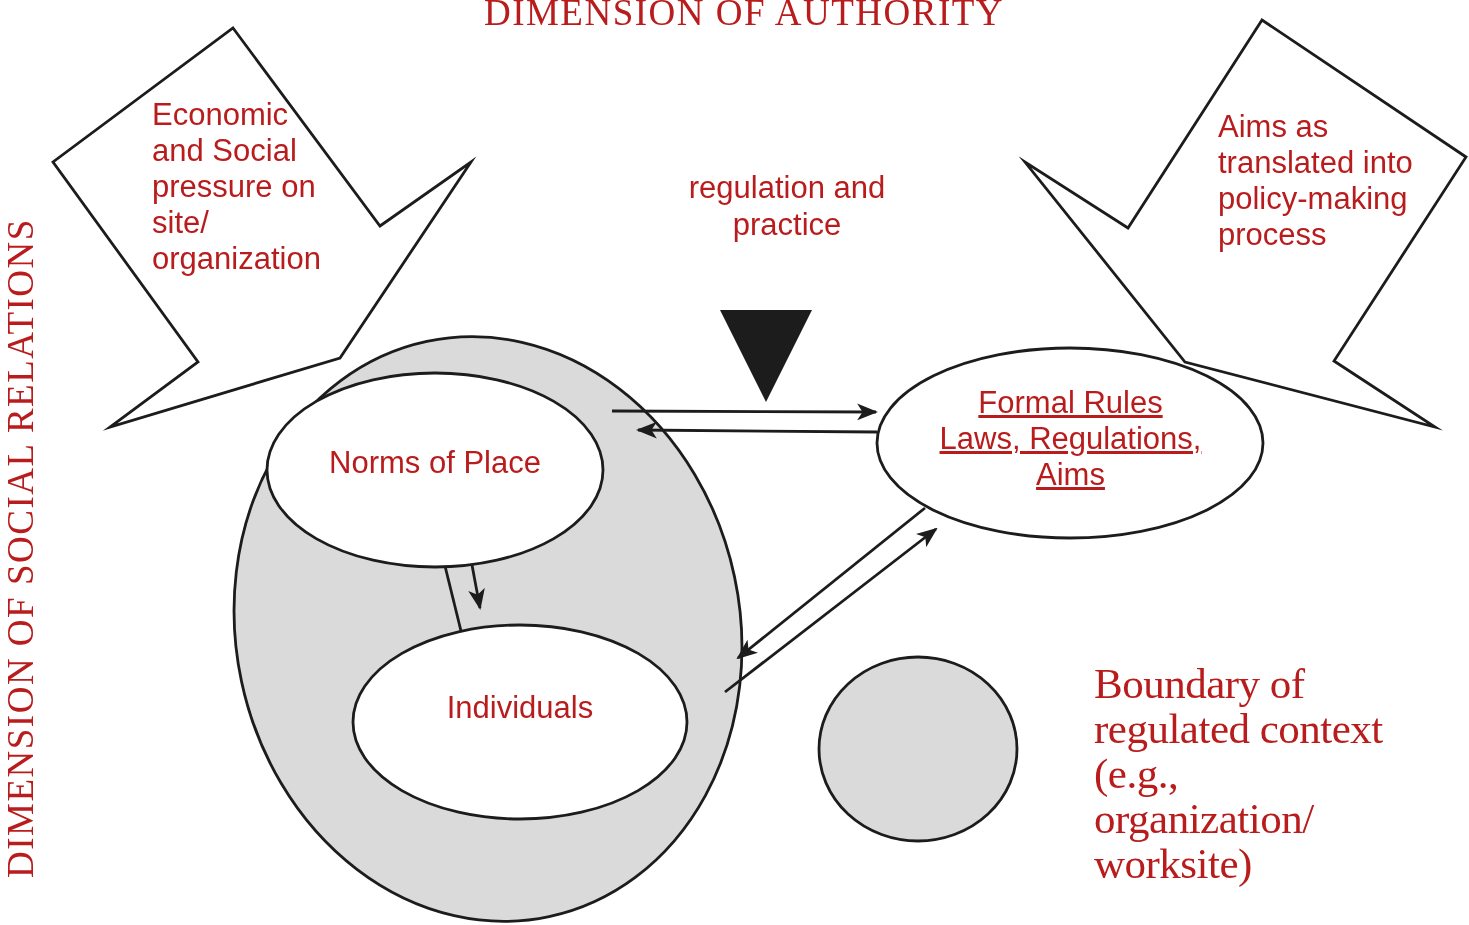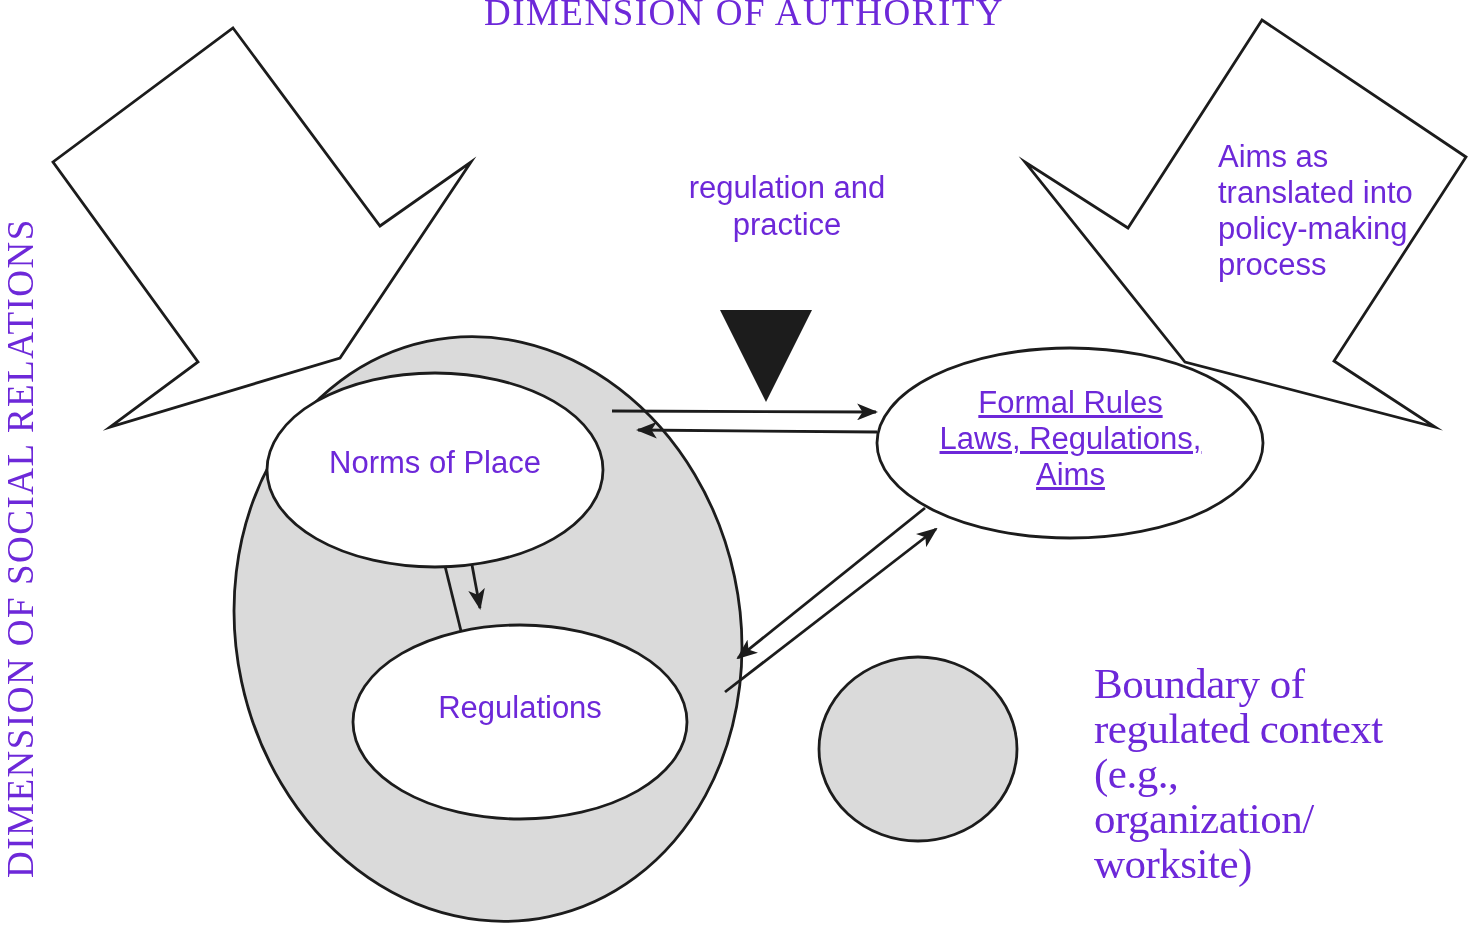--- a/index.html
+++ b/index.html
@@ -1,18 +1,18 @@
 <!DOCTYPE html>
 <html><head>
 <meta charset="utf-8">
 <style>
   html,body { margin:0; padding:0; background:#ffffff; }
   .stage {
     position:relative; width:1469px; height:925px; background:#ffffff;
-    overflow:hidden; font-family:"Liberation Sans", sans-serif; color:#6d28d9;
+    overflow:hidden; font-family:"Liberation Sans", sans-serif; color:#b91c1c;
   }
   .stage svg { position:absolute; left:0; top:0; }
   .t { position:absolute; white-space:nowrap; }
   .serifT { font-family:"Liberation Serif", serif; font-size:37px; line-height:40px; letter-spacing:1.5px; }
   .sansL { font-size:31px; line-height:36px; }
   .gapT { font-size:31px; line-height:37px; text-align:center; }
   .nodeT { font-size:31px; line-height:36px; text-align:center; }
   .legendT { font-family:Liberation Serif, serif; font-size:43px; line-height:45px; letter-spacing:-0.5px; }
   .vrot { transform:rotate(-90deg); text-align:center; }
 </style>
@@ -50,36 +50,43 @@
     <line x1="445" y1="566" x2="461" y2="631" stroke-width="2.8" stroke="#1c1c1c"></line>
     <line x1="472" y1="565" x2="480" y2="608" stroke-width="2.8" marker-end="url(#ah)" stroke="#1c1c1c"></line>
 
     <ellipse cx="918" cy="749" rx="99" ry="92" stroke-width="2.8" fill="#dadada" stroke="#1c1c1c"></ellipse>
   </svg>
 
   <div class="t serifT" style="left:394px; top:-7px; width:700px; text-align:center;">DIMENSION OF AUTHORITY</div>
 
   <div class="t serifT vrot" style="left:-293px; top:542px; width:630px; height:42px;">DIMENSION OF SOCIAL RELATIONS</div>
 
+  <div class="t sansL" style="left:152px; top:97px;">
+    <div>Economic</div>
+    <div>and Social</div>
+    <div>pressure on</div>
+    <div>site/</div>
+    <div>organization</div>
+  </div>
 
-  <div class="t sansL" style="left:1218px; top:109px;margin-top:30px;">
+  <div class="t sansL" style="left:1218px; top:109px;">
     <div>Aims as</div>
     <div>translated into</div>
     <div>policy-making</div>
     <div>process</div>
   </div>
 
   <div class="t gapT" style="left:617px; top:169px; width:340px;">
     <div>regulation and</div>
     <div>practice</div>
   </div>
 
   <div class="t nodeT" style="left:310px; top:445px; width:250px;text-align:center;">Norms of Place</div>
 
-  <div class="t nodeT" style="left:395px; top:690px; width:250px;">Regulations</div>
+  <div class="t nodeT" style="left:395px; top:690px; width:250px;">Individuals</div>
 
   <div class="t nodeT" style="left:900px; top:385px; width:341px;text-decoration:underline;">
     <div>Formal Rules</div>
     <div>Laws, Regulations,</div>
     <div>Aims</div>
   </div>
 
   <div class="t legendT" style="left:1094px; top:661px;">
     <div>Boundary of</div>
     <div>regulated context</div>

